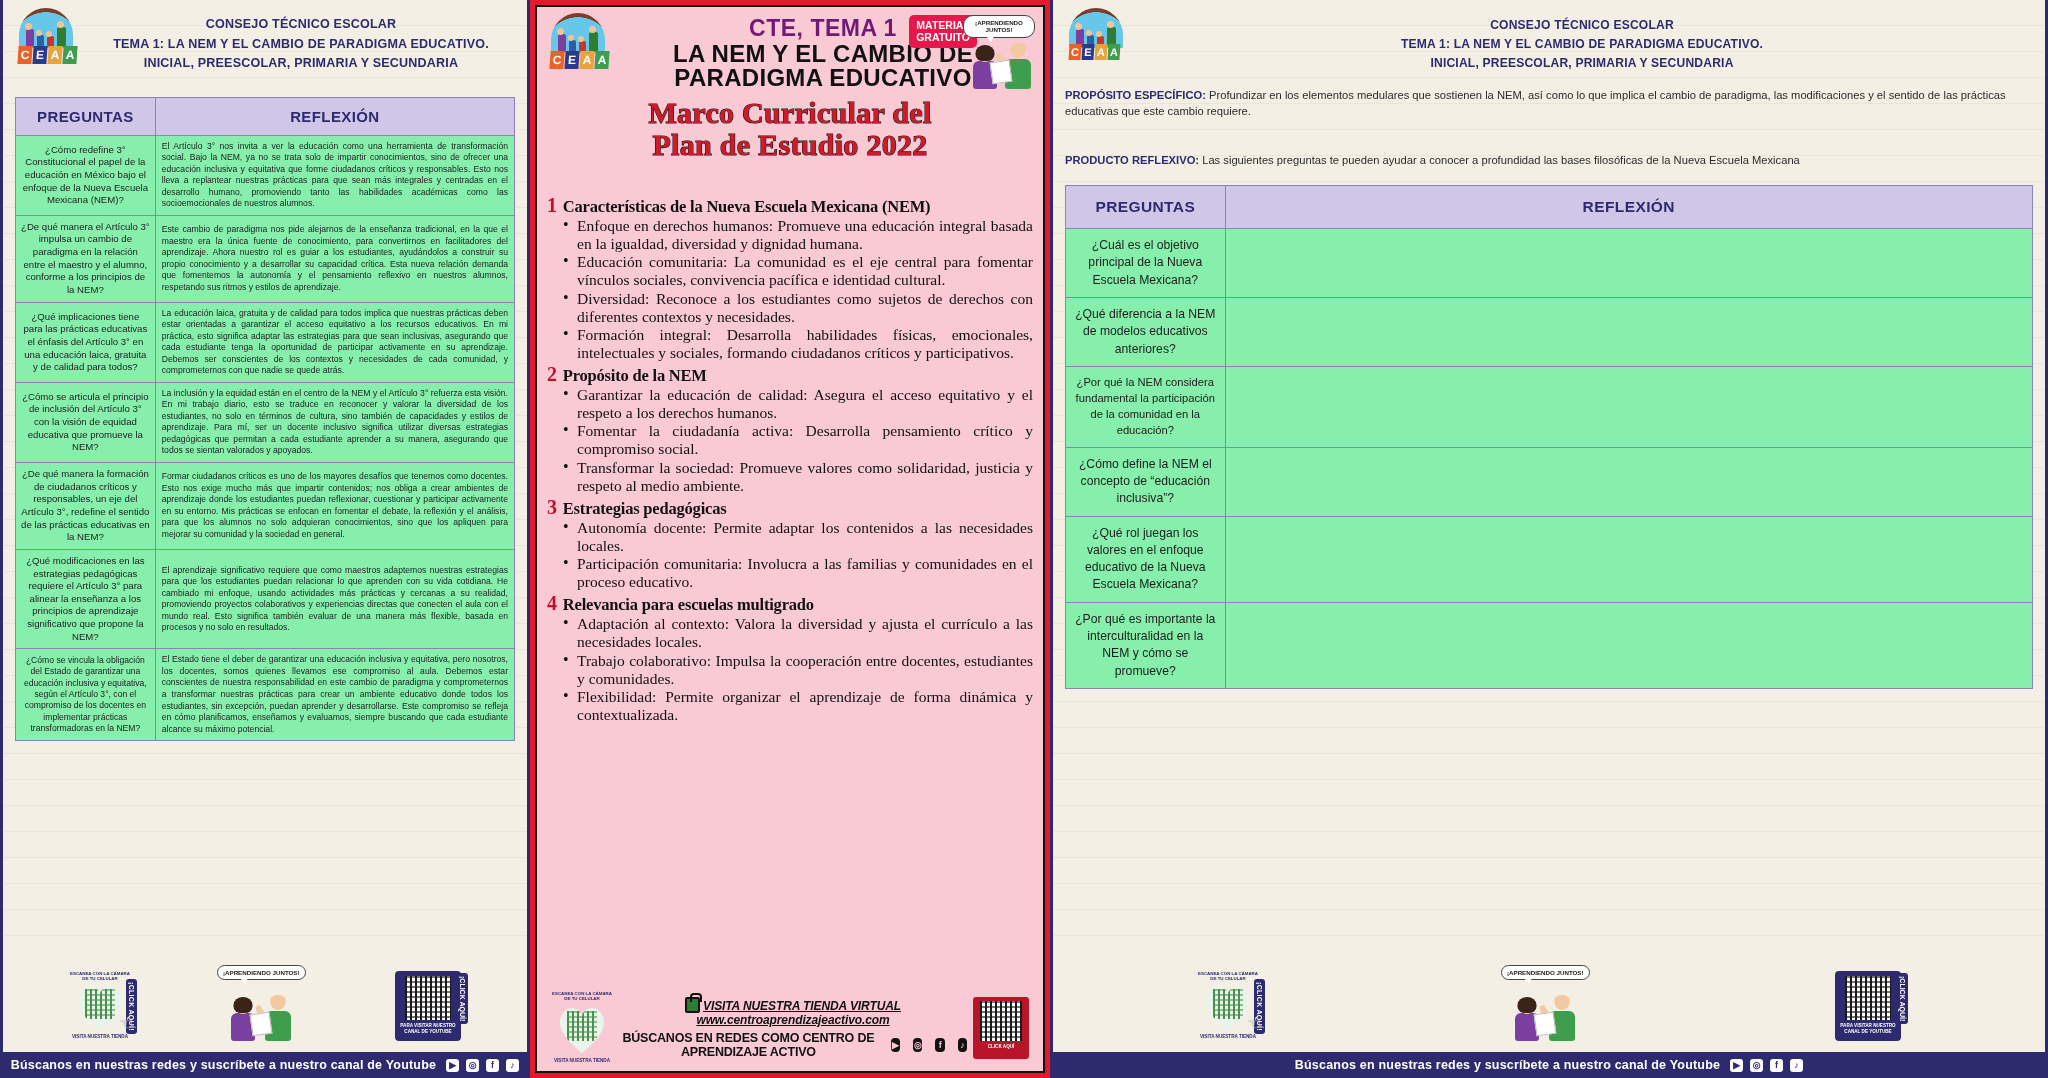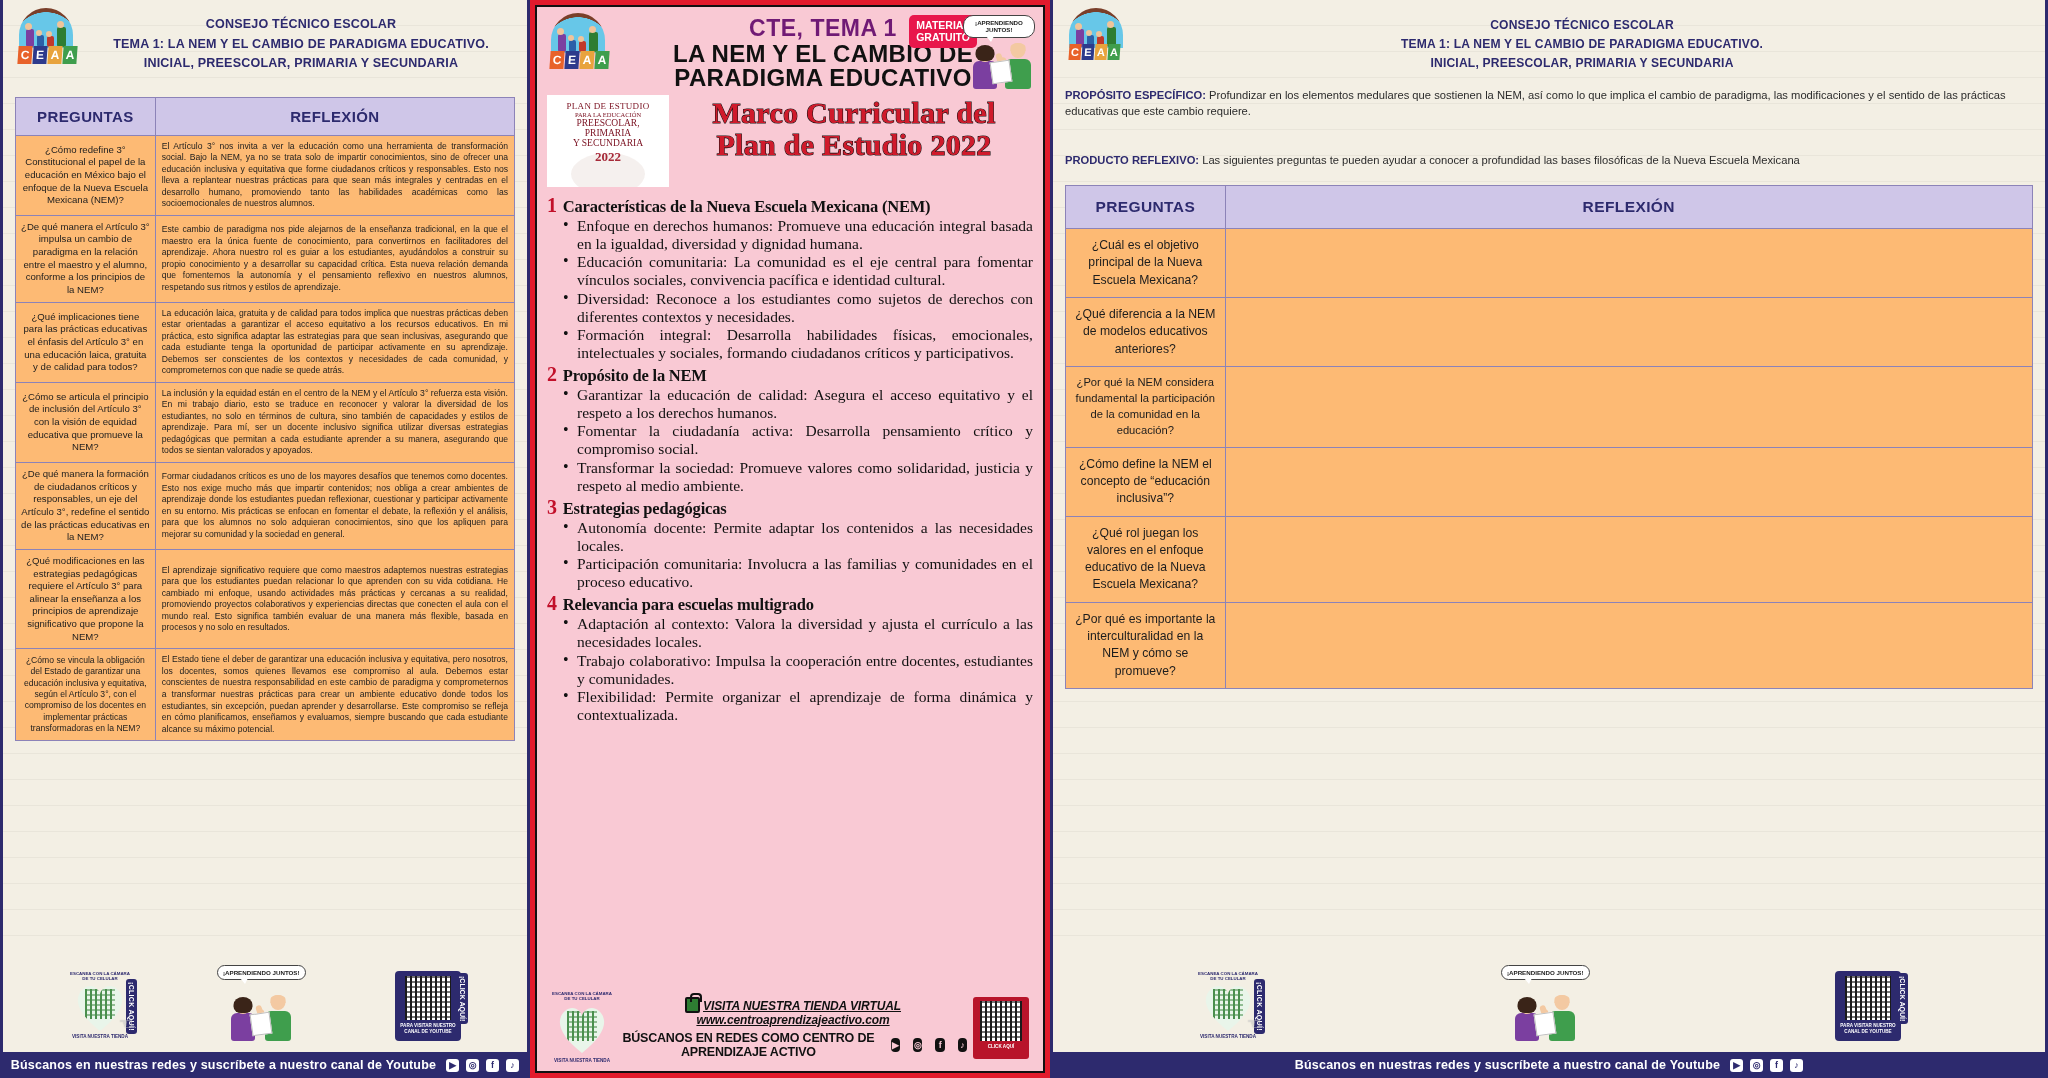--- a/index.html
+++ b/index.html
@@ -103,21 +103,21 @@
     font-weight: bold;
     font-size: 15px;
     letter-spacing: .4px;
     border: 1px solid #8c83b8;
     padding: 10px 4px;
     text-align: center;
   }
   table.qtable td {
     border: 1px solid #8c83b8;
     vertical-align: middle;
-    background:#fdba74;
+    background:#86efac;
   }
   td.q-cell {
     text-align: center;
     font-size: 9.6px;
     line-height: 1.32;
     color:#1d1d1d;
     padding: 5px 5px;
   }
   td.r-cell {
     text-align: justify;
@@ -294,21 +294,21 @@
   }
 
   .poster-foot { height:78px; display:flex; align-items:center; gap:6px; padding:0 4px; }
   .pf-qr { flex:0 0 auto; width:62px; height:66px; position:relative; }
   .pf-center { flex:1 1 auto; text-align:center; }
   .pf-line1 {
     font-size:12px; font-weight:bold; color:#111; text-decoration:underline;
     font-style:italic; letter-spacing:-.1px;
   }
   .pf-line2 { font-size:12.5px; font-weight:bold; color:#111; margin-top:4px; letter-spacing:-.2px;
-              display:flex; align-items:center; justify-content:flex-end; gap:13px; }
+              display:flex; align-items:center; justify-content:center; gap:13px; }
   .pf-bag { display:inline-block; width:15px; height:16px; border:2px solid #111; border-radius:2px;
             position:relative; vertical-align:-3px; background:#2e7d32; margin-right:3px;}
   .pf-bag:before { content:""; position:absolute; top:-6px; left:3px; width:8px; height:7px;
                    border:2px solid #111; border-bottom:none; border-radius:4px 4px 0 0; }
   .pf-yt { flex:0 0 auto; width:56px; height:62px; background:#b8142a; border-radius:3px; position:relative;
            display:flex; flex-direction:column; align-items:center; padding-top:4px; }
   .soc-dot { width:14px; height:14px; border-radius:4px; background:#111; color:#f9c9d4;
              display:inline-flex; align-items:center; justify-content:center; font-size:9px; font-weight:bold; }
 </style>
 </head>
@@ -484,29 +484,20 @@
             <div class="body-m"></div>
               <div class="head"></div>
               <div class="hair-bald"></div>
             <div class="arm-up-r"></div>
               <div class="papers"></div>
           </div>
         </div>
       </div>
 
       <div class="poster-mid">
-        <div class="book-cover">
-          <div class="bc-seal"></div>
-          <div class="bc1">PLAN DE ESTUDIO</div>
-          <div class="bc2">PARA LA EDUCACIÓN</div>
-          <div class="bc3">PREESCOLAR,</div>
-          <div class="bc4">PRIMARIA</div>
-          <div class="bc5">Y SECUNDARIA</div>
-          <div class="bc6">2022</div>
-        </div>
         <div class="marco">
           <div>Marco Curricular del</div>
           <div>Plan de Estudio 2022</div>
         </div>
       </div>
 
       <div class="poster-body">
 
         <div>
           <div class="sec-head">

